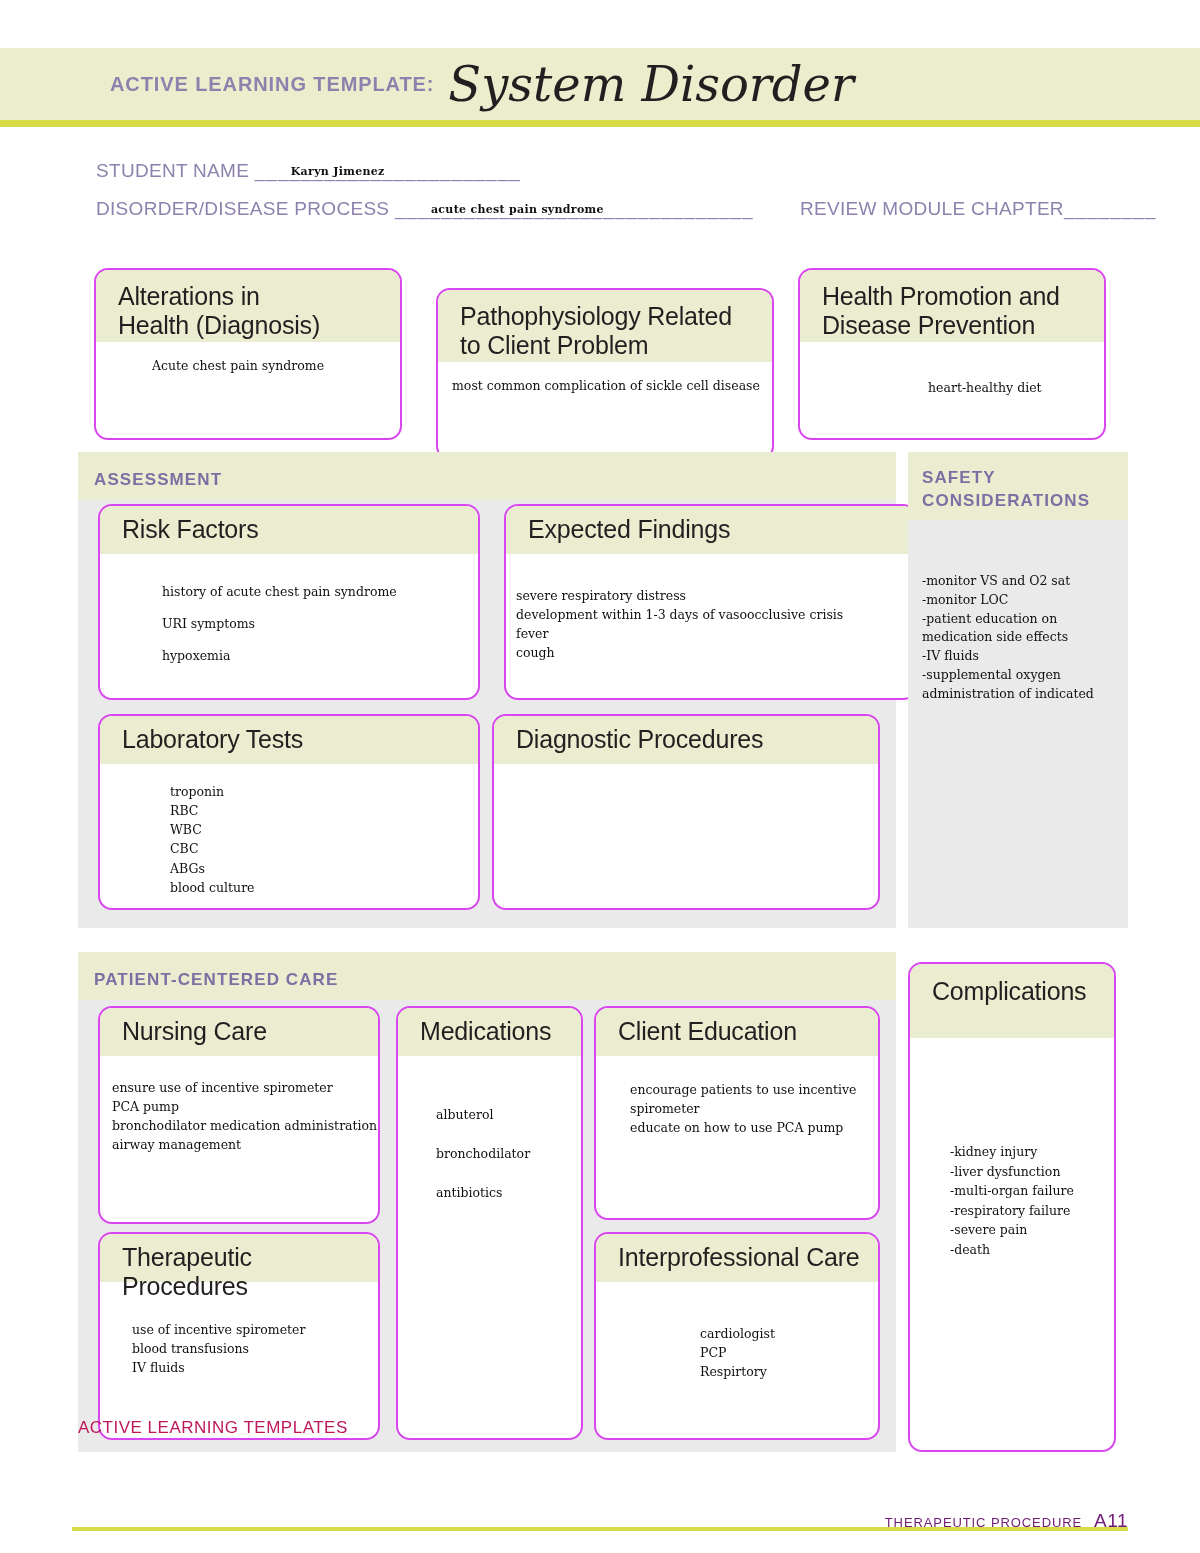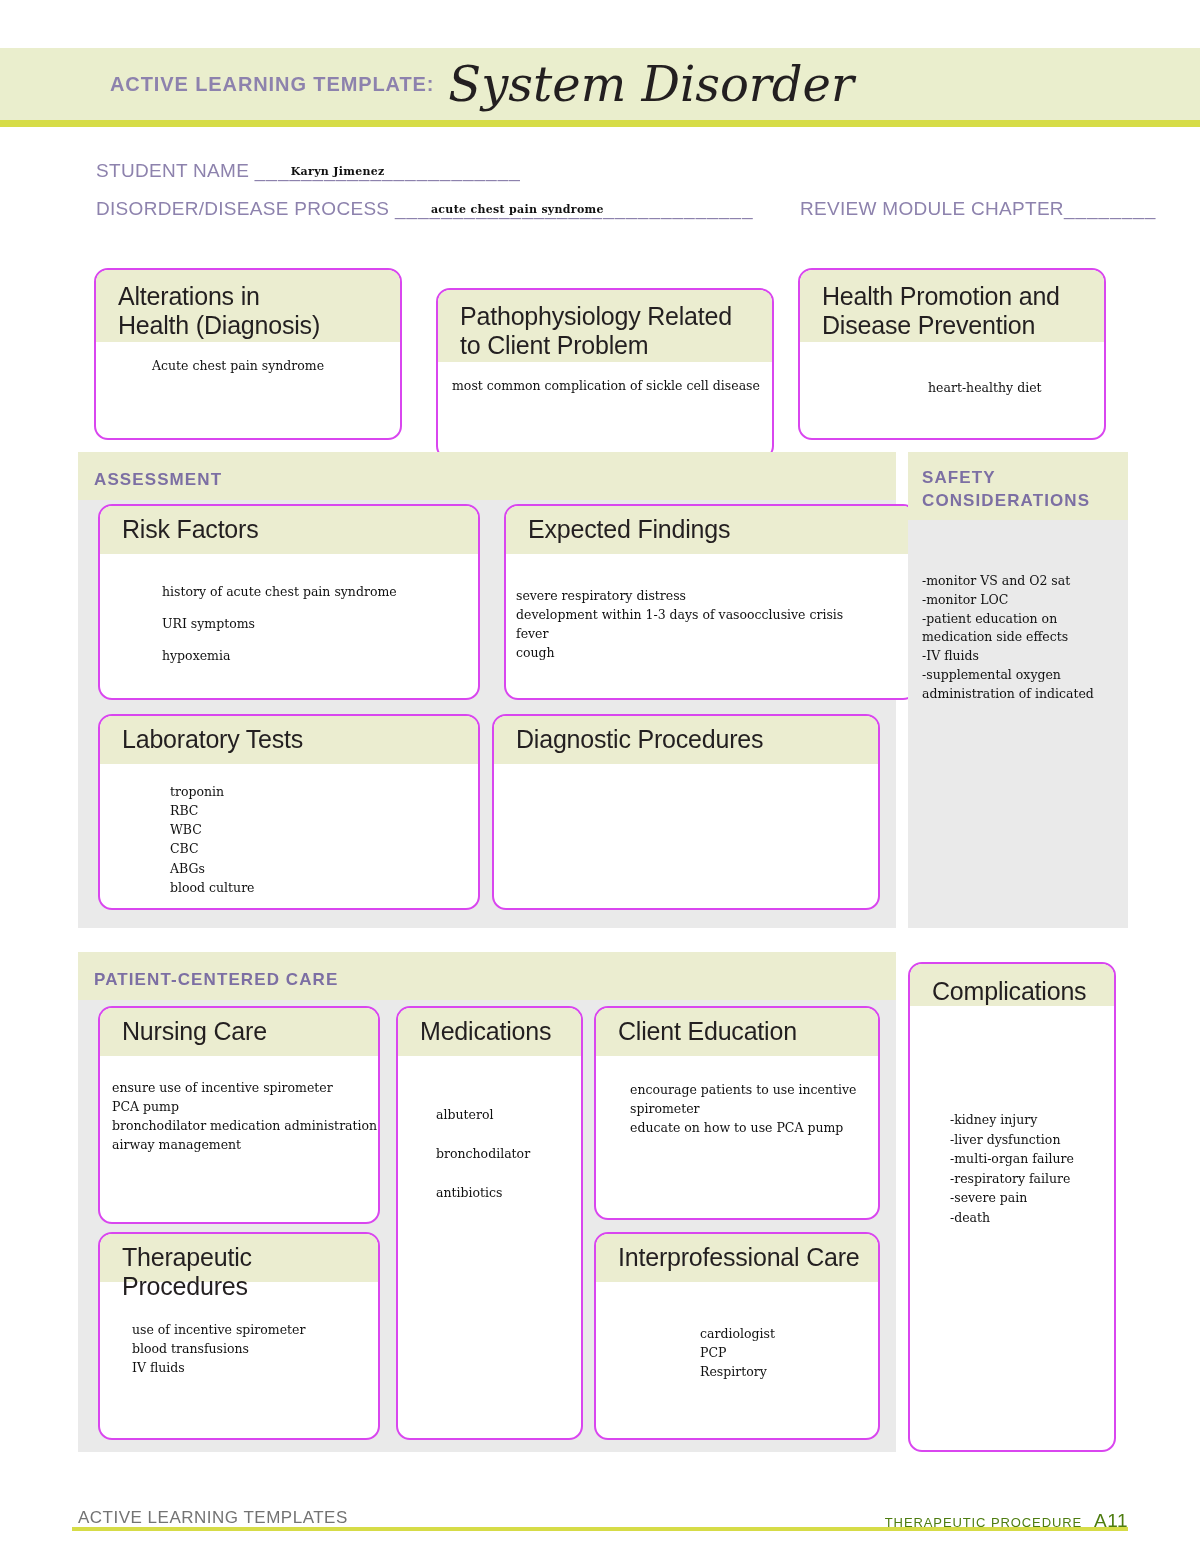--- a/index.html
+++ b/index.html
@@ -196,44 +196,44 @@
   .nursing-body { padding: 22px 0 0 12px; line-height: 1.52; }
   .meds-body    { padding: 40px 0 0 38px; line-height: 3.1; }
   .edu-body     { padding: 24px 0 0 34px; line-height: 1.52; }
   .therap-body  { padding: 38px 0 0 32px; line-height: 1.53; }
   .inter-body   { padding: 42px 0 0 104px; line-height: 1.52; }
 
   
   .box-complications {
     left: 908px; top: 962px; width: 208px; height: 490px;
   }
-  .box-complications .card-head { height: 42px; padding-top: 13px; padding-left: 22px; }
+  .box-complications .card-head { height: 74px; padding-top: 13px; padding-left: 22px; }
   .comp-body { padding: 104px 0 0 40px; line-height: 1.56; }
 
   
   .footer-rule {
     position: absolute;
     left: 72px; top: 1527px;
     width: 1056px; height: 4px;
     background: #d6dc47;
   }
   .footer-left {
     position: absolute;
-    left: 78px; top: 1508px;
+    left: 78px; top: 1418px;
     font-size: 17px;
-    color: #737373;
+    color: #be185d;
     letter-spacing: 0.5px;
   }
   .footer-right {
     position: absolute;
     right: 72px; top: 1510px;
     display: flex;
     align-items: baseline;
     gap: 12px;
-    color: #4d7c0f;
+    color: #701a75;
   }
   .footer-cat {
     font-size: 13px;
     letter-spacing: 0.9px;
     text-transform: uppercase;
   }
   .footer-page {
     font-size: 19px;
     letter-spacing: 0.5px;
   }

